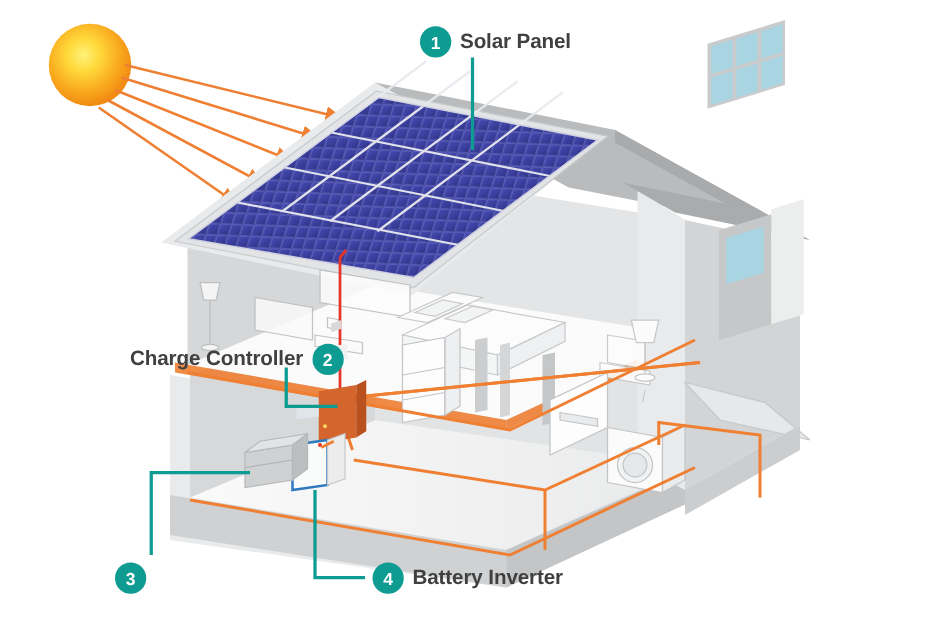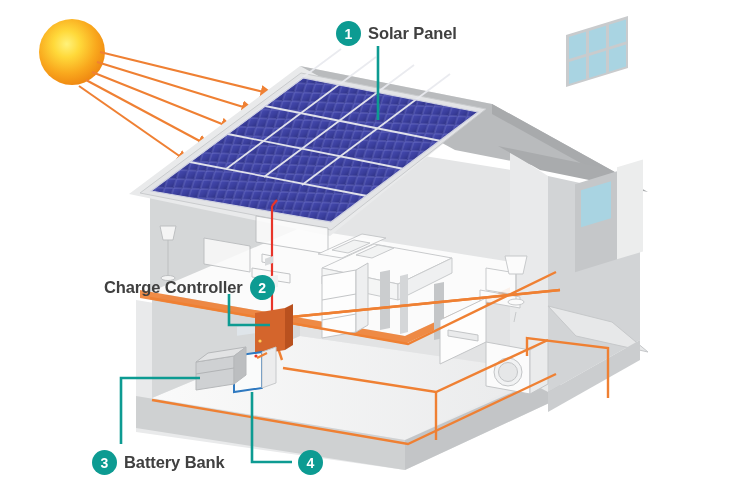--- a/index.html
+++ b/index.html
@@ -277,20 +277,20 @@
     <div class="calloutLabel">Solar Panel</div>
   </div>
 
   <div class="callout left" id="c2">
     <div class="calloutLabel">Charge Controller</div>
     <div class="badge">2</div>
   </div>
 
   <div class="callout right" id="c3">
     <div class="badge">3</div>
-    <div class="calloutLabel">Battery Bank</div>
   </div>
 
   <div class="callout right" id="c4">
     <div class="badge">4</div>
+    <div class="calloutLabel">Battery Inverter</div>
   </div>
 
 </div>
 
 </body></html>

